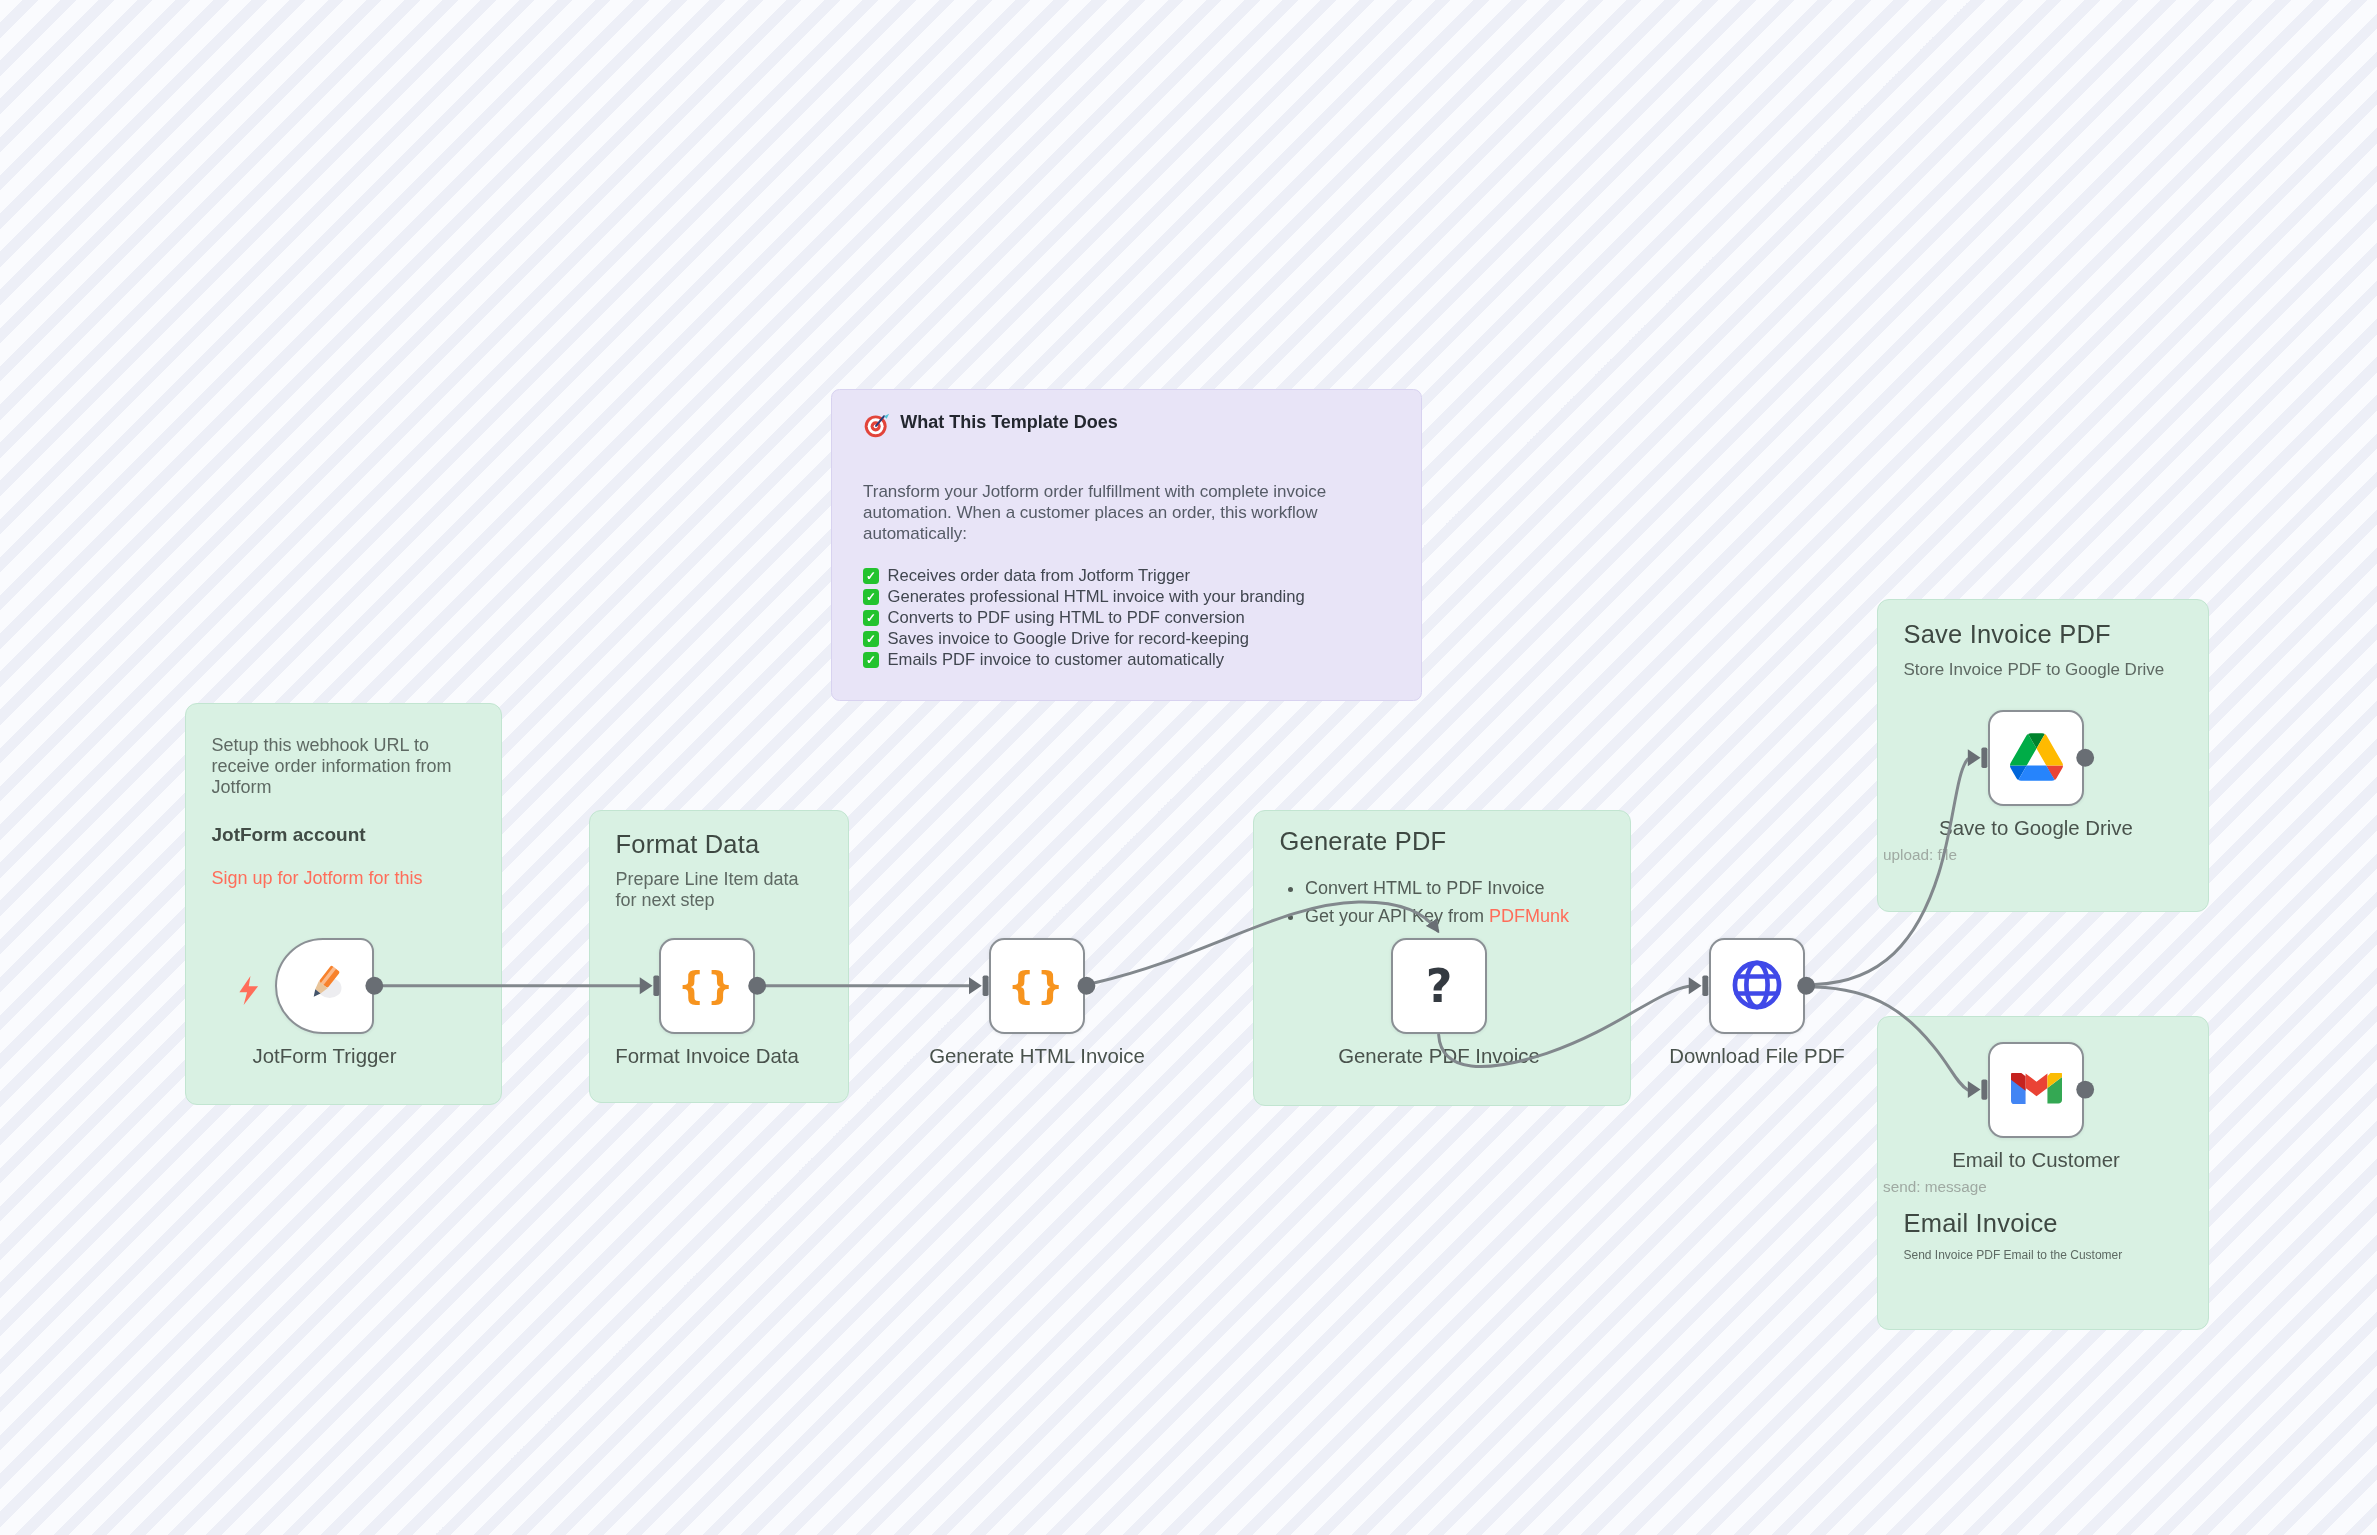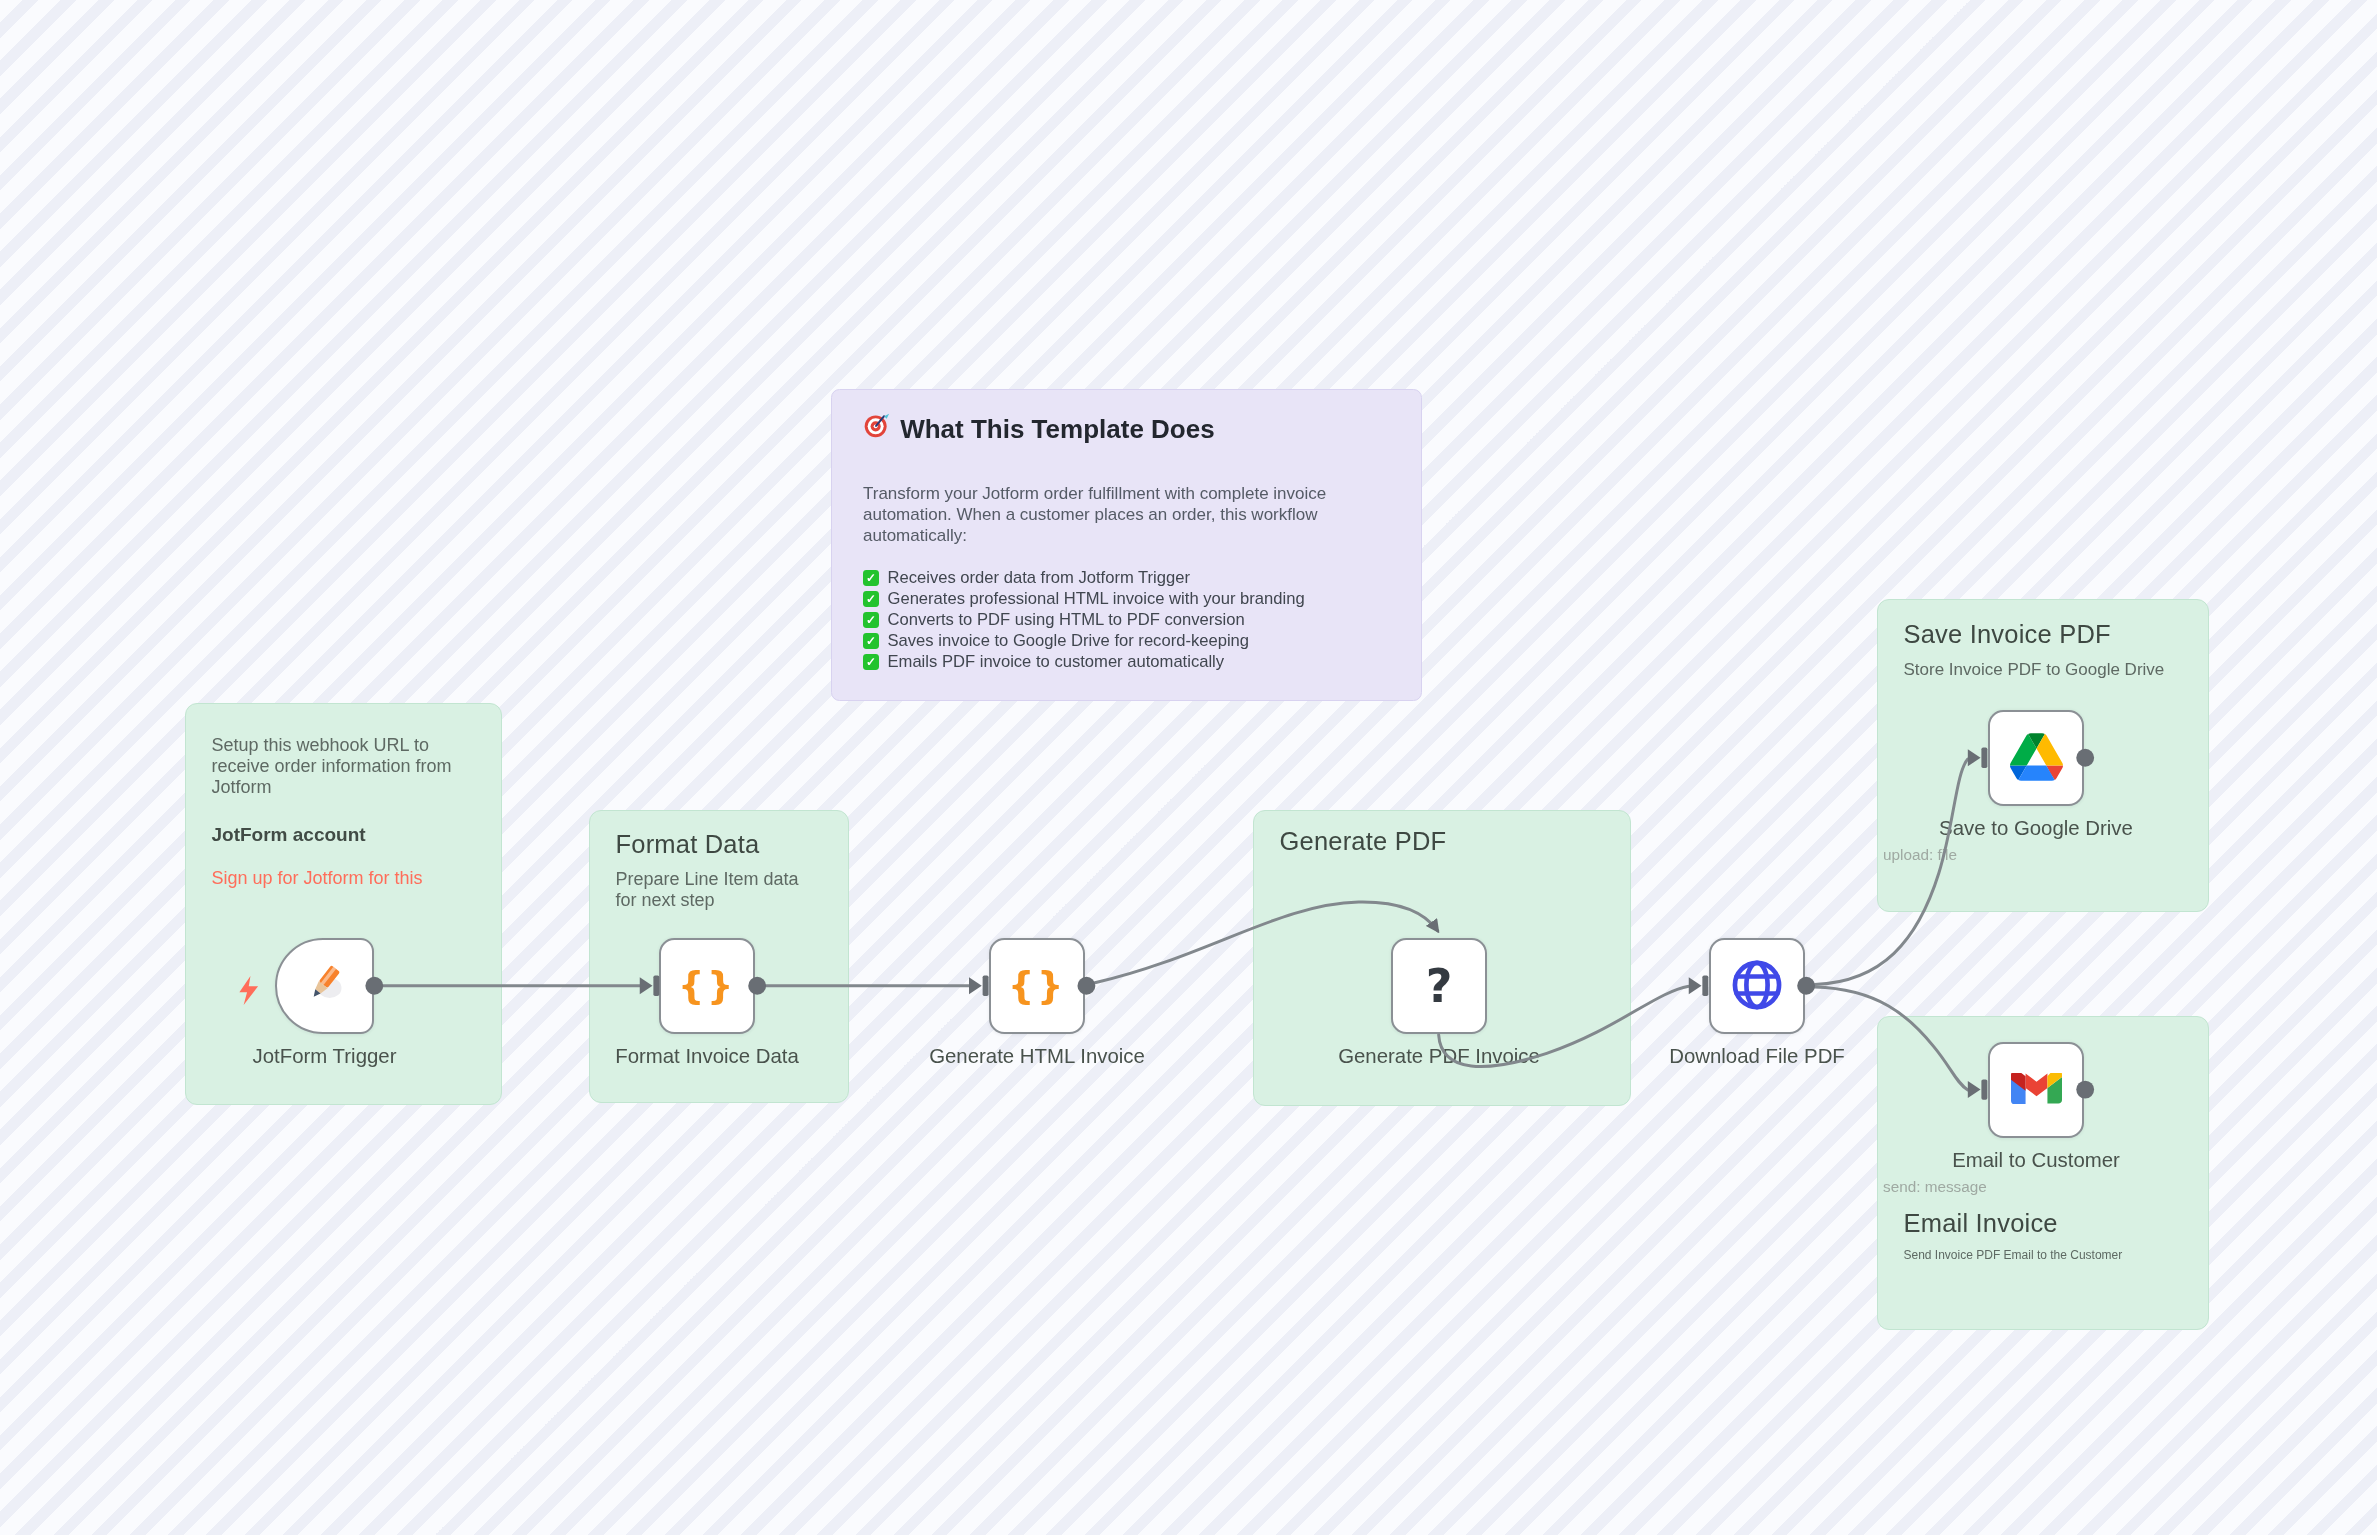--- a/index.html
+++ b/index.html
@@ -64,22 +64,22 @@
   .note{
     position:absolute;
     background:#e8e4f7;
     border:1.3px solid #d8d2f0;
     border-radius:8.5px;
     box-sizing:border-box;
     padding:22px 31px;
     z-index:1;
   }
   .note .title-row{
-    display:flex;align-items:center;gap:10.2px;
-    font-size:26px;font-weight:700;color:#23272f;
+    display:flex;gap:10.2px;
+    font-size:18px;font-weight:700;color:#23272f;
   }
   .note .intro{
     margin-top:37px;
     max-width:553px;
     font-size:17px;line-height:21px;color:#555b66;
   }
   .note .check-list{margin-top:21px;}
   .check-item{
     display:flex;align-items:center;gap:8.5px;
     height:21px;
@@ -185,20 +185,24 @@
   </div>
 
   <div class="sticky" style="left:589px;top:810px;width:260px;height:293px;padding-top:19px;">
     <h2>Format Data</h2>
     <p>Prepare Line Item data for next step</p>
   </div>
 
 
   <div class="sticky" style="left:1253px;top:810px;width:378px;height:296px;padding-top:16px;">
     <h2>Generate PDF</h2>
+    <ul>
+      <li>Convert HTML to PDF Invoice</li>
+      <li><span>Get your API Key from </span><span class="inline-link">PDFMunk</span></li>
+    </ul>
   </div>
 
   <div class="sticky" style="left:1877px;top:599px;width:332px;height:313px;">
     <h2>Save Invoice PDF</h2>
     <p style="font-size:17px;">Store Invoice PDF to Google Drive</p>
   </div>
 
   <div class="sticky" style="left:1877px;top:1016px;width:332px;height:314px;padding-top:192px;">
     <h2>Email Invoice</h2>
     <p style="font-size:12px;">Send Invoice PDF Email to the Customer</p>

